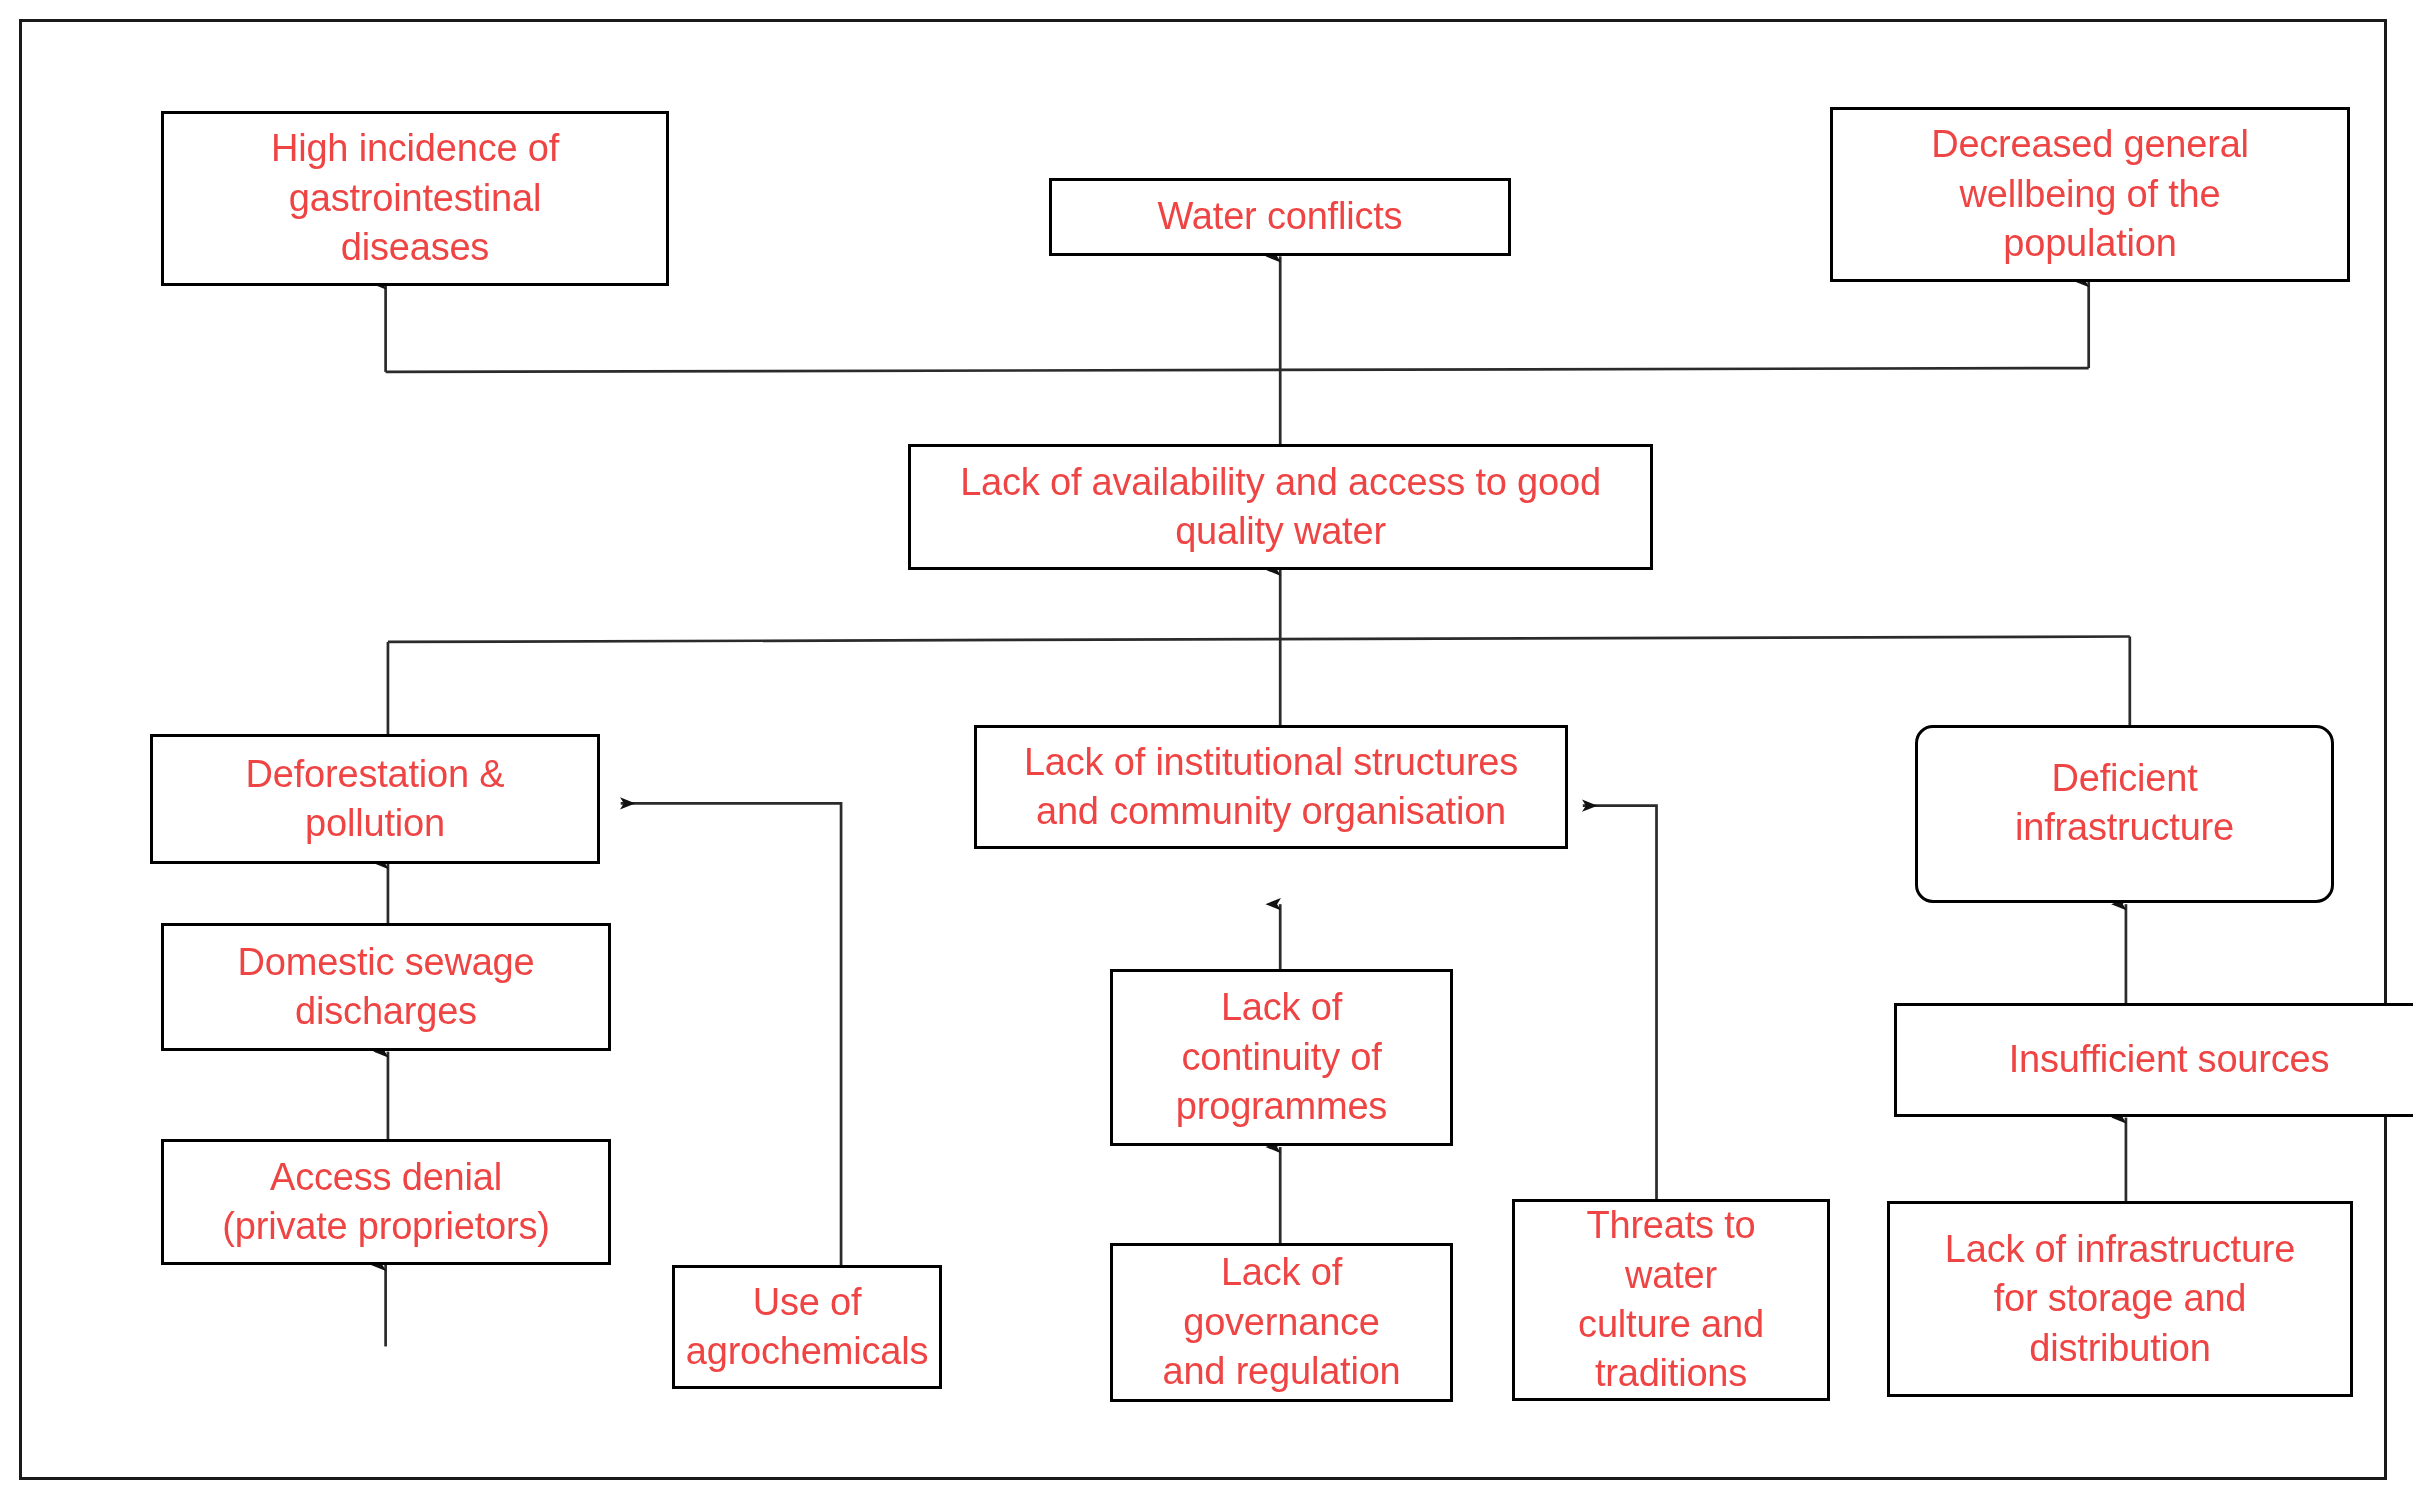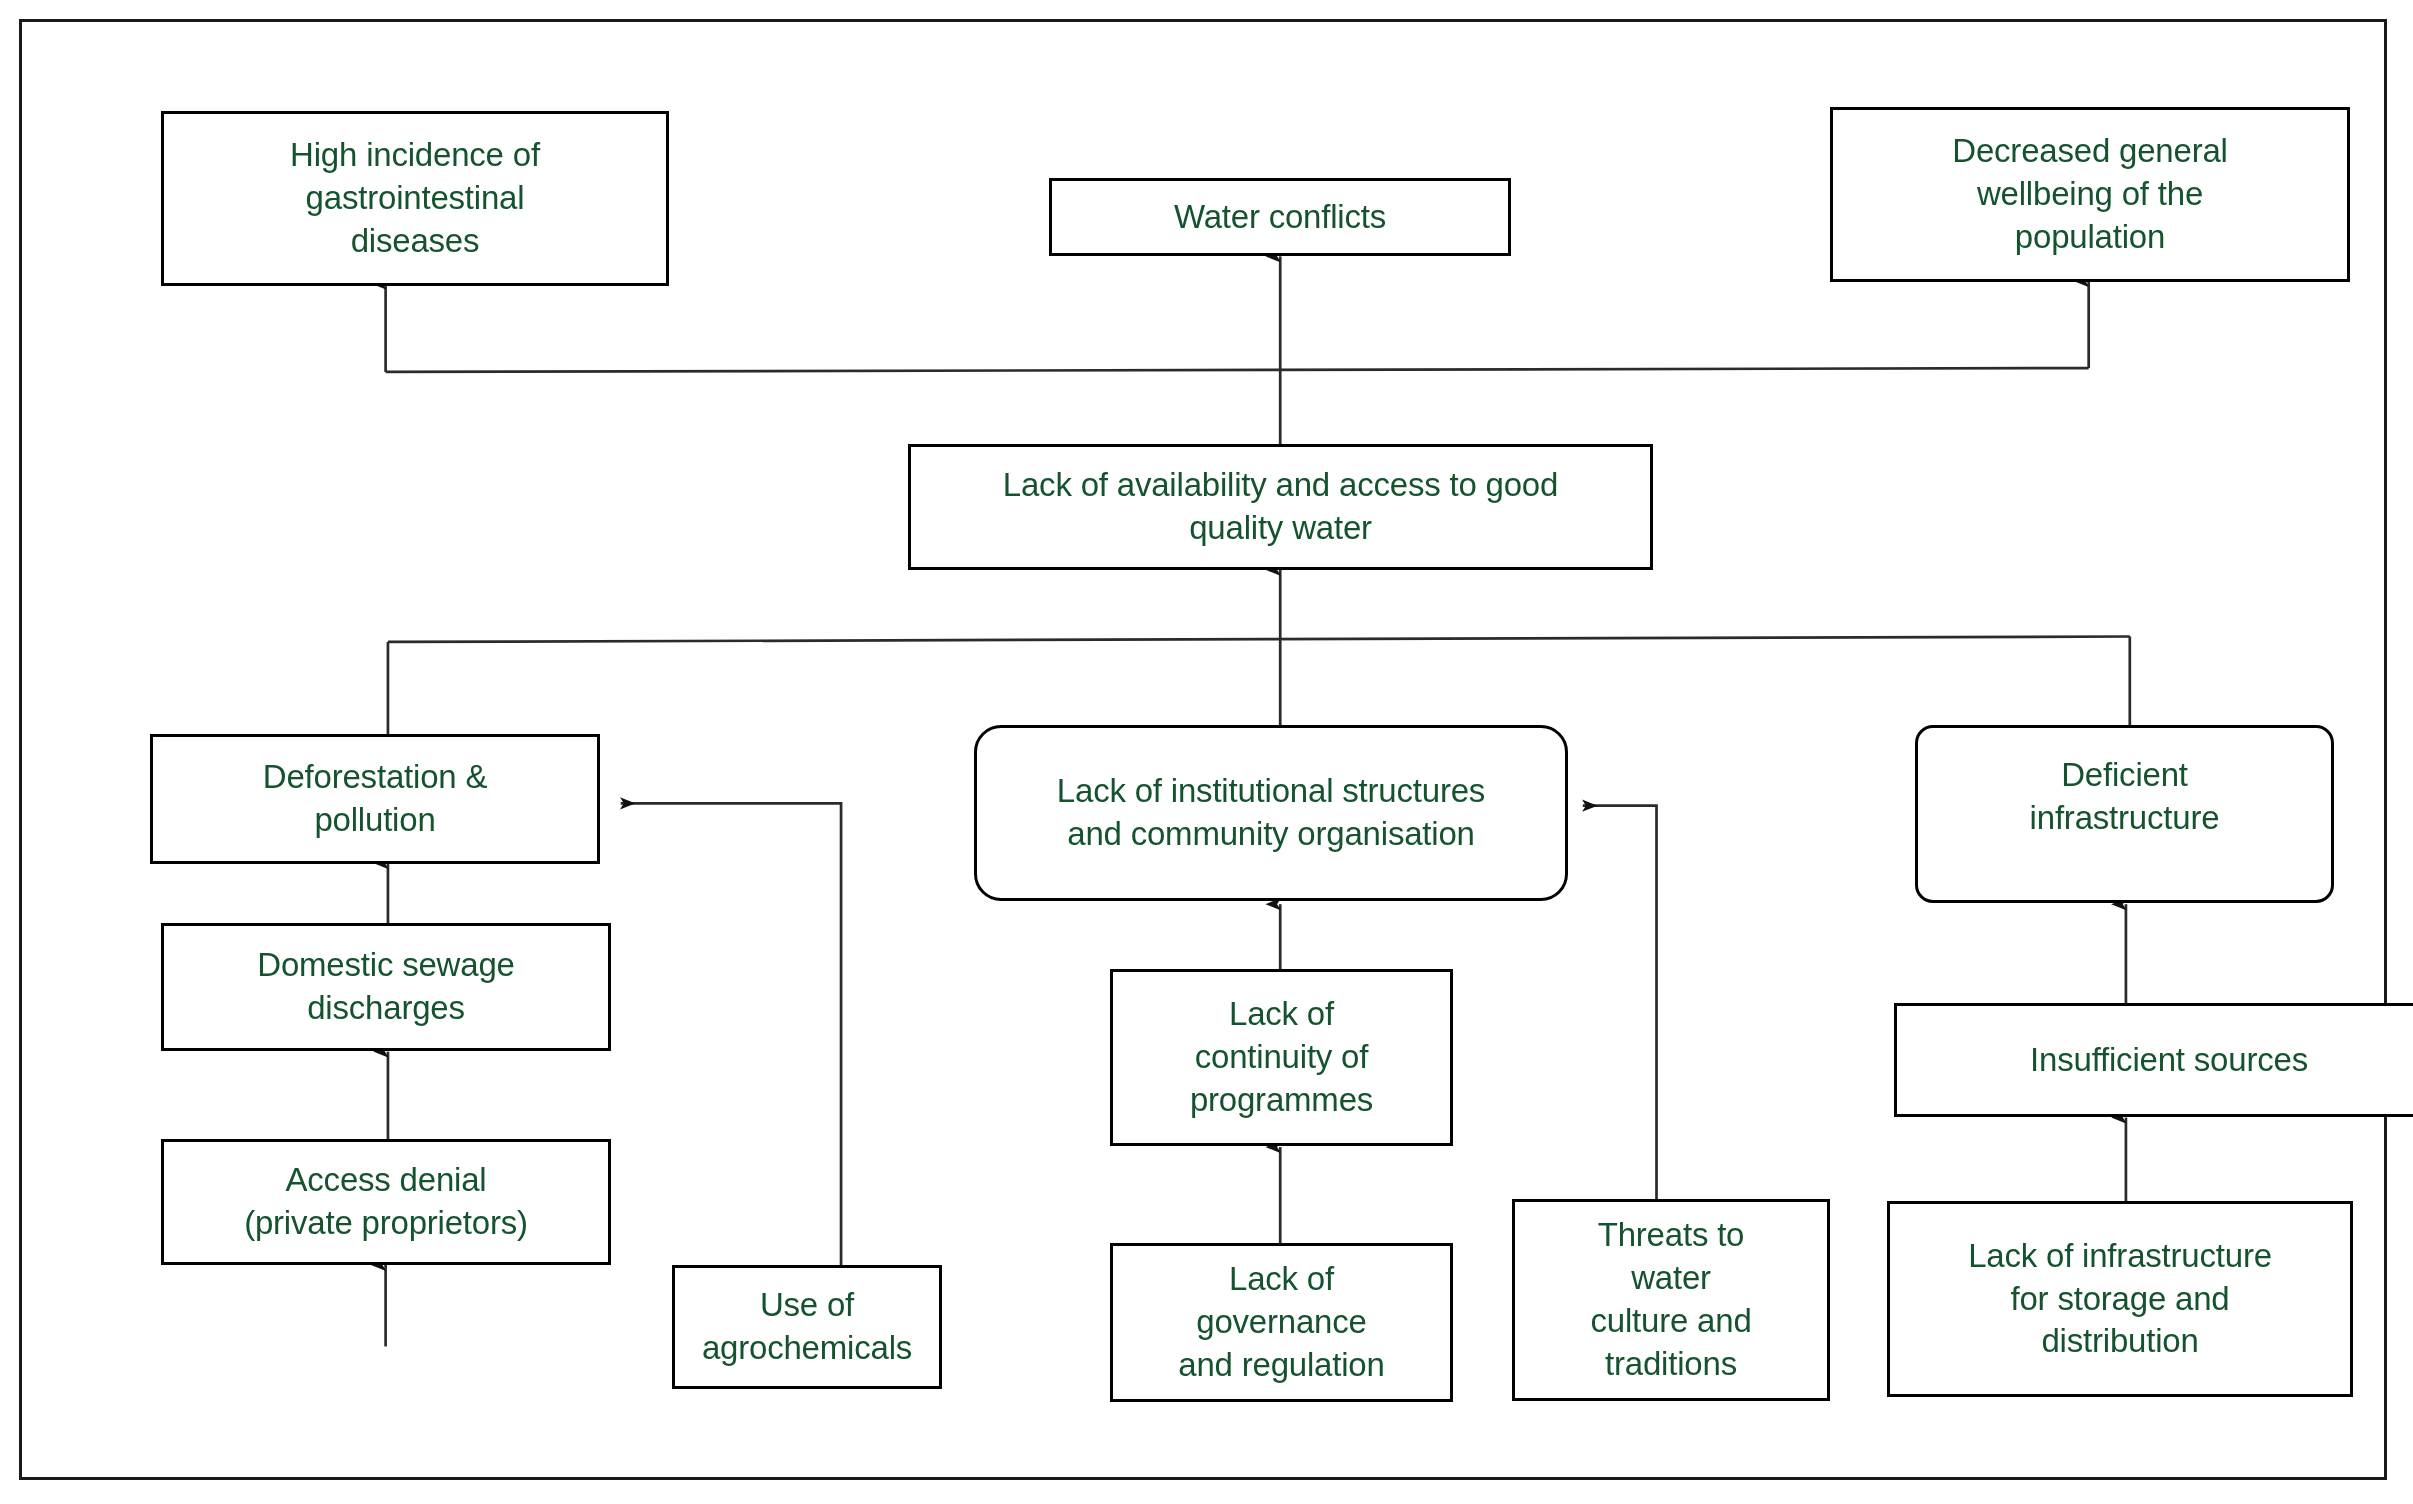--- a/index.html
+++ b/index.html
@@ -40,23 +40,23 @@
   }
   .node-box {
     position: absolute;
     box-sizing: border-box;
     border: 3.1px solid #000000;
     background: #ffffff;
     display: flex;
     align-items: center;
     justify-content: center;
     text-align: center;
-    color: #14532d;
+    color: #ef4444;
     font-family: "Liberation Sans", sans-serif;
-    font-size: 33px;
+    font-size: 38px;
     line-height: 1.30;
     letter-spacing: -0.2px;
     padding: 3.1px 7.8px;
   }
   .node-box.align-top {
     align-items: flex-start;
     padding-top: 26px;
     border-radius: 18px;
   }
   .node-label {
@@ -137,21 +137,21 @@
   <div class="node-box" style="left:908px; top:444px; width:745px; height:126px;">
     <span class="node-label">Lack of availability and access to good
 quality water</span>
   </div>
 
   <div class="node-box" style="left:150px; top:734px; width:450px; height:130px;">
     <span class="node-label">Deforestation &amp;
 pollution</span>
   </div>
 
-  <div class="node-box" style="left:974px; top:725px; width:594px; height:176px;border-radius:27px;">
+  <div class="node-box" style="left:974px; top:725px; width:594px; height:124px;">
     <span class="node-label">Lack of institutional structures
 and community organisation</span>
   </div>
 
   <div class="node-box align-top" style="left:1915px; top:725px; width:419px; height:178px;">
     <span class="node-label">Deficient
 infrastructure</span>
   </div>
 
   <div class="node-box" style="left:161px; top:923px; width:450px; height:128px;">

